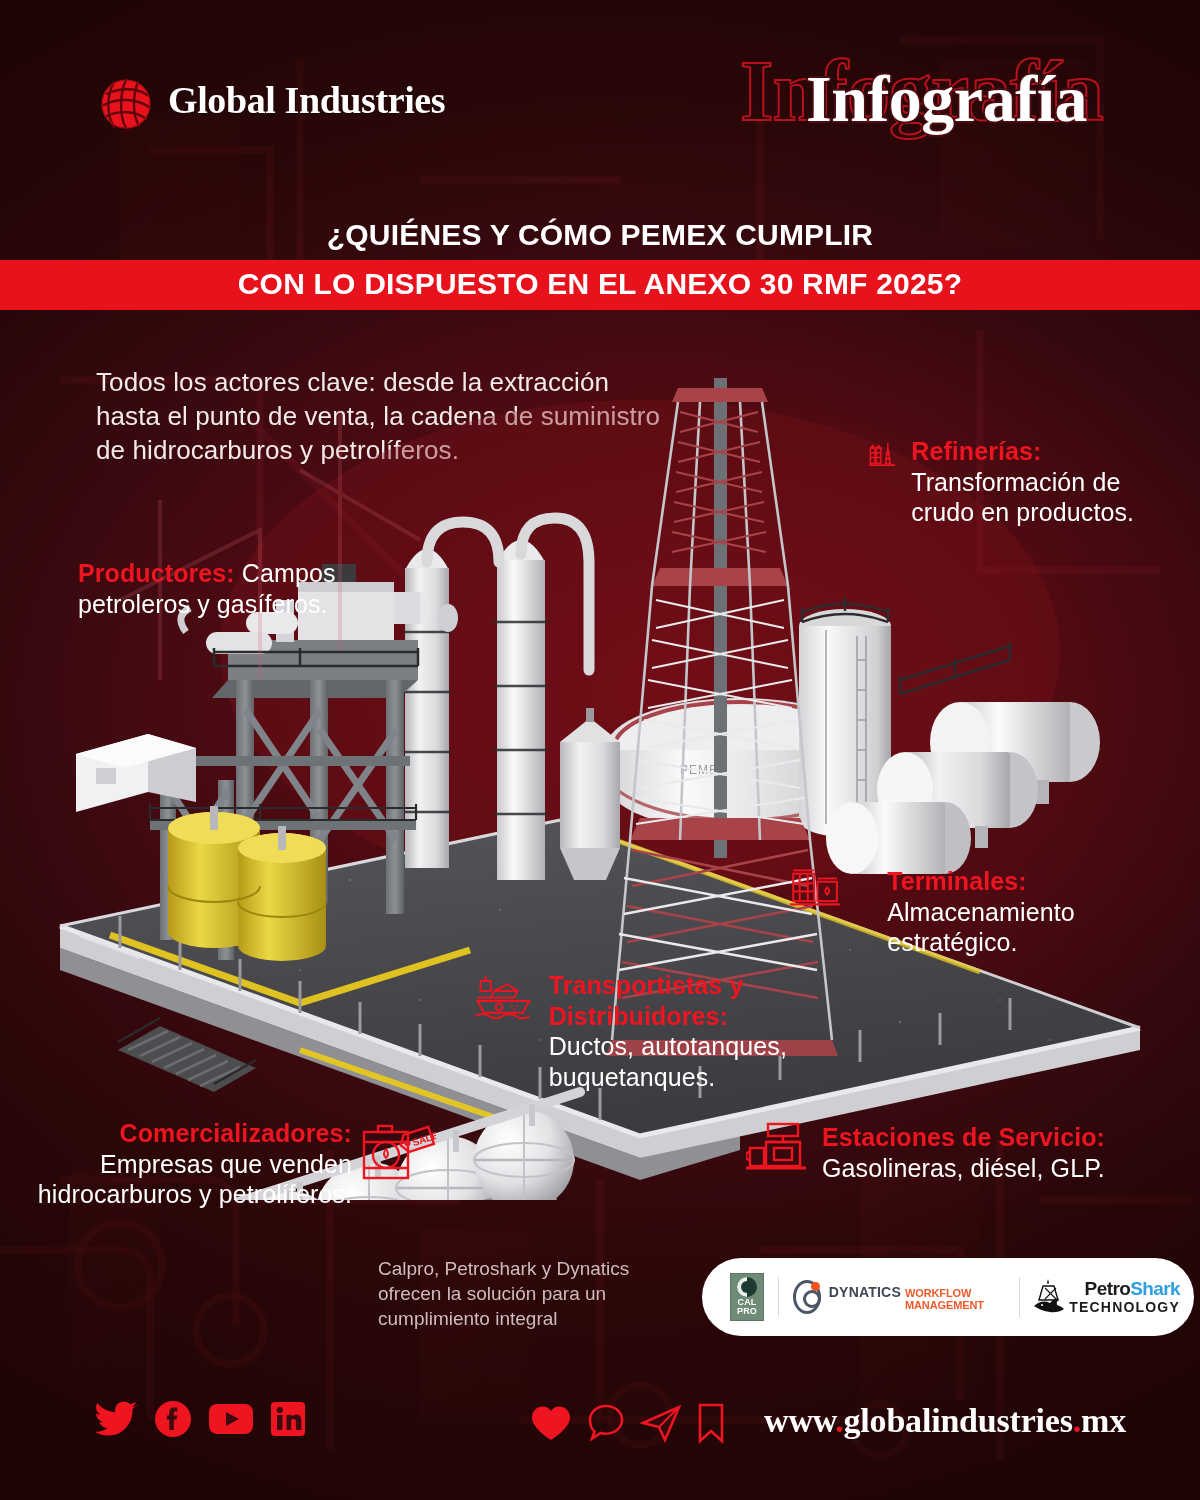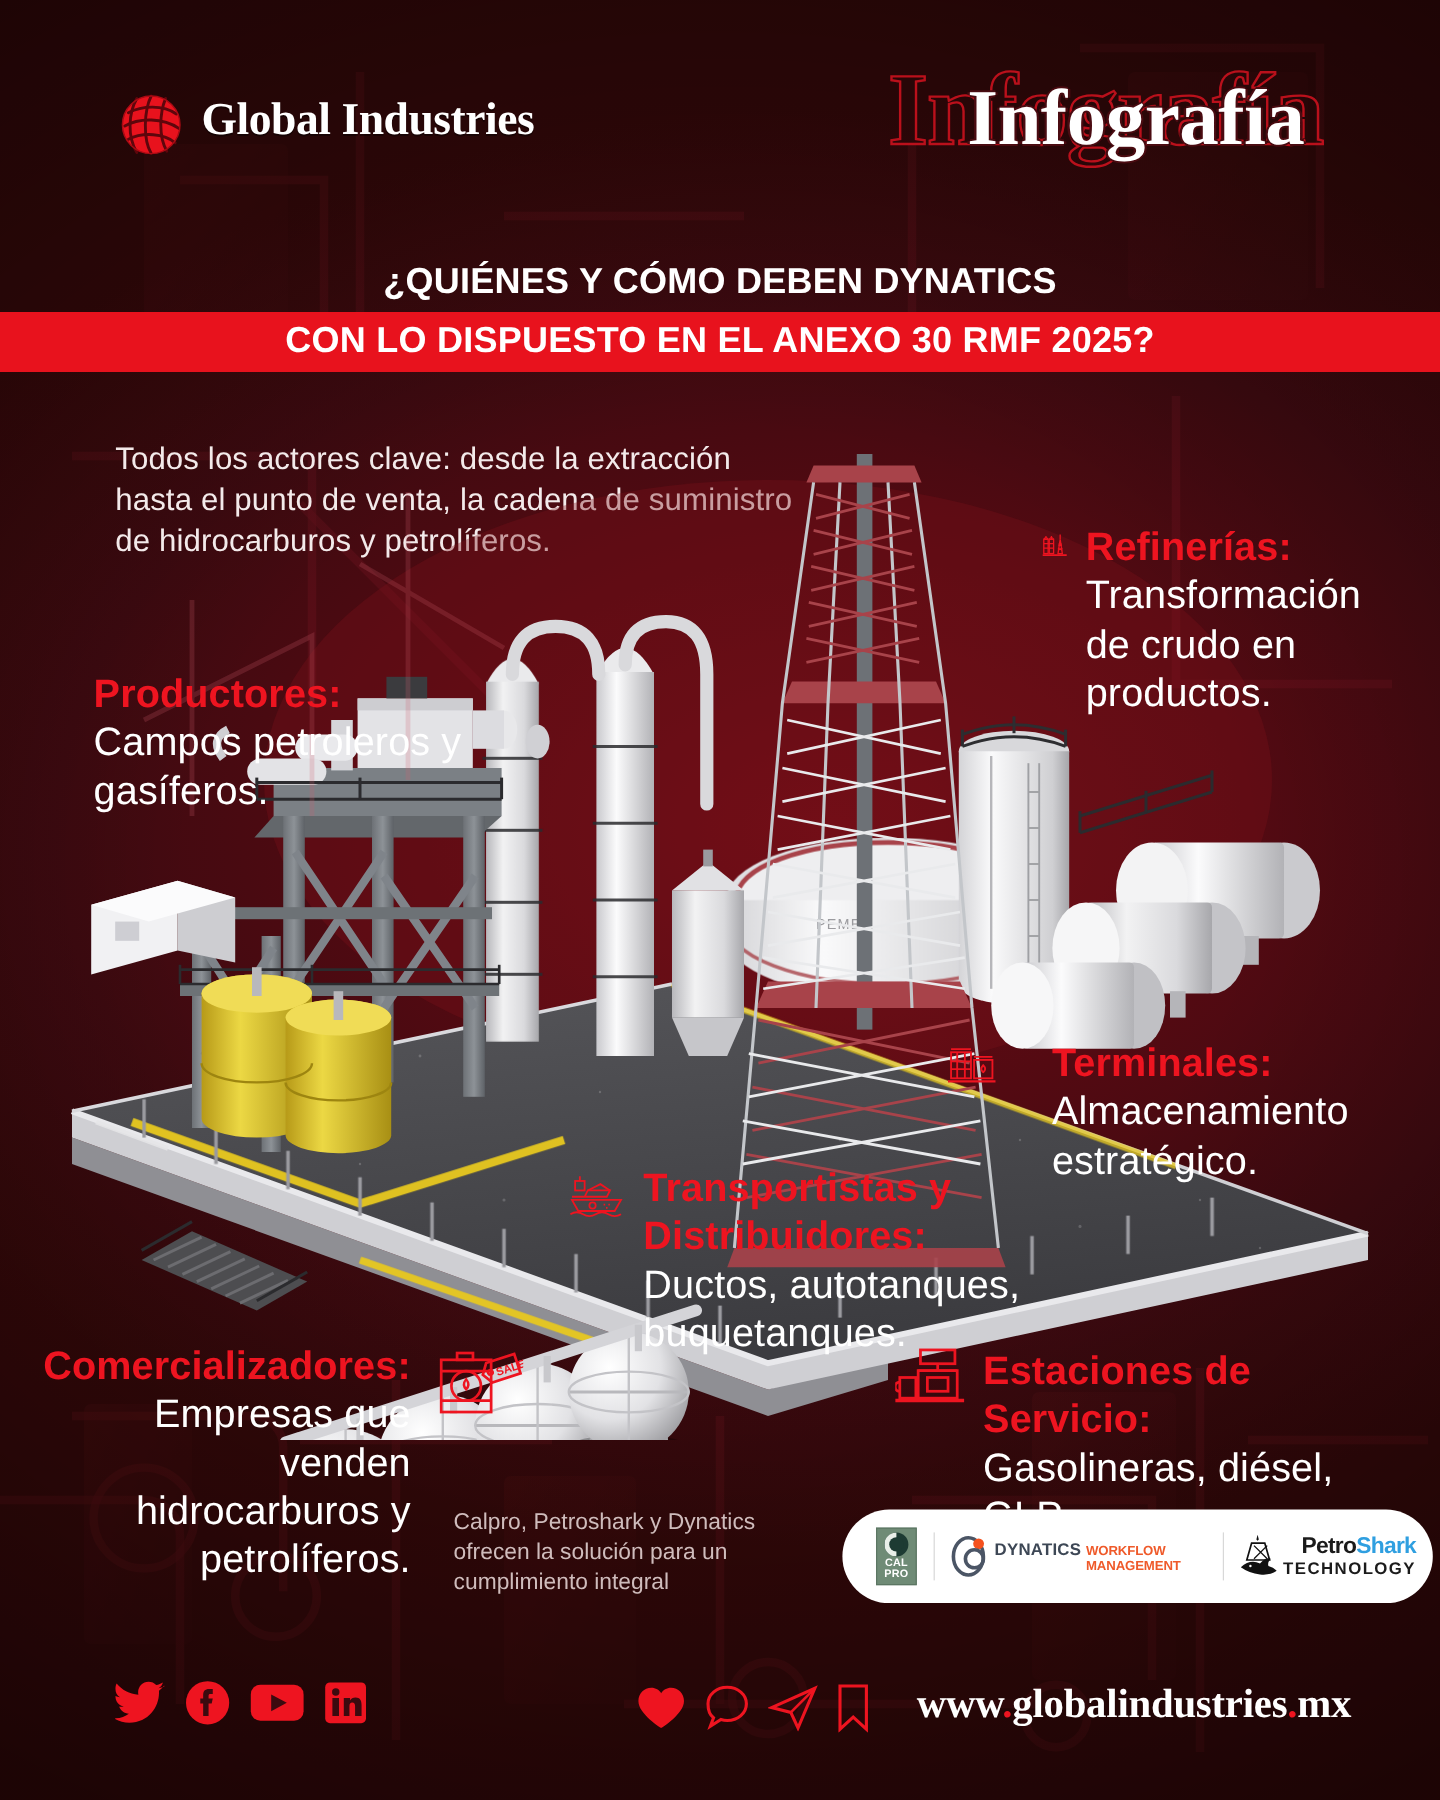--- a/index.html
+++ b/index.html
@@ -80,35 +80,35 @@
     letter-spacing:.1px;
   }
 
   
   #scene{ position:absolute; left:0px; top:350px; width:1200px; height:850px; }
 
   
   .callout{ position:absolute; }
   .callout .strong{ color:#ee1420; font-weight:bold; }
   .callout .body{ color:#ffffff; }
-  .callout-text{ font-size:33px; line-height:1.22; letter-spacing:.1px; }
+  .callout-text{ font-size:25px; line-height:1.22; letter-spacing:.1px; }
   .callout-icon{ color:#ee1420; }
 
   #callout-refinerias{ left:868px; top:428px; width:300px; display:flex; gap:14px; }
   #callout-refinerias .callout-text{ padding-top:8px; }
 
   #callout-productores{ left:78px; top:558px; width:320px; }
 
   #callout-terminales{ left:790px; top:862px; width:360px; display:flex; gap:16px; }
   #callout-terminales .callout-text{ padding-top:4px;margin-left:31px; }
 
   #callout-transportistas{ left:474px; top:968px; width:420px; display:flex; gap:16px; }
   #callout-transportistas .callout-text{ padding-top:2px; }
 
-  #callout-comercializadores{ left:36px; top:1118px; width:400px; display:flex; gap:20px; align-items:flex-start; }
+  #callout-comercializadores{ left:36px; top:1118px; width:400px; display:flex; gap:6px; align-items:flex-start; }
   #callout-comercializadores .callout-text{ text-align:right; flex:1; }
 
   #callout-estaciones{ left:746px; top:1118px; width:430px; display:flex; gap:12px; }
   #callout-estaciones .callout-text{ padding-top:4px; }
 
   
   #partners-note{
     position:absolute; left:378px; top:1256px; width:310px;
     text-align:left; color:#cfbcbc; font-size:19px; line-height:1.32;
   }
@@ -225,21 +225,21 @@
     <div id="logo-text">Global Industries</div>
   </div>
 
   <div id="infografia-wrap">
     <div id="infografia-ghost">Infografía</div>
     <div id="infografia-main">Infografía</div>
   </div>
 </div>
 
 <div id="title-block">
-  <div id="title-line1">¿QUIÉNES Y CÓMO DEBEN DYNATICS</div>
+  <div id="title-line1">¿QUIÉNES Y CÓMO PEMEX CUMPLIR</div>
   <div id="title-line2-band">
     <span id="title-line2">CON LO DISPUESTO EN EL ANEXO 30 RMF 2025?</span>
   </div>
 </div>
 
 <div id="intro">Todos los actores clave: desde la extracción hasta el punto de venta, la cadena de suministro de hidrocarburos y petrolíferos.</div>
 
 <svg id="scene" viewBox="0 0 1200 850">
   <defs>
     <linearGradient id="slabTop" x1="0" y1="0" x2="0.3" y2="1">

